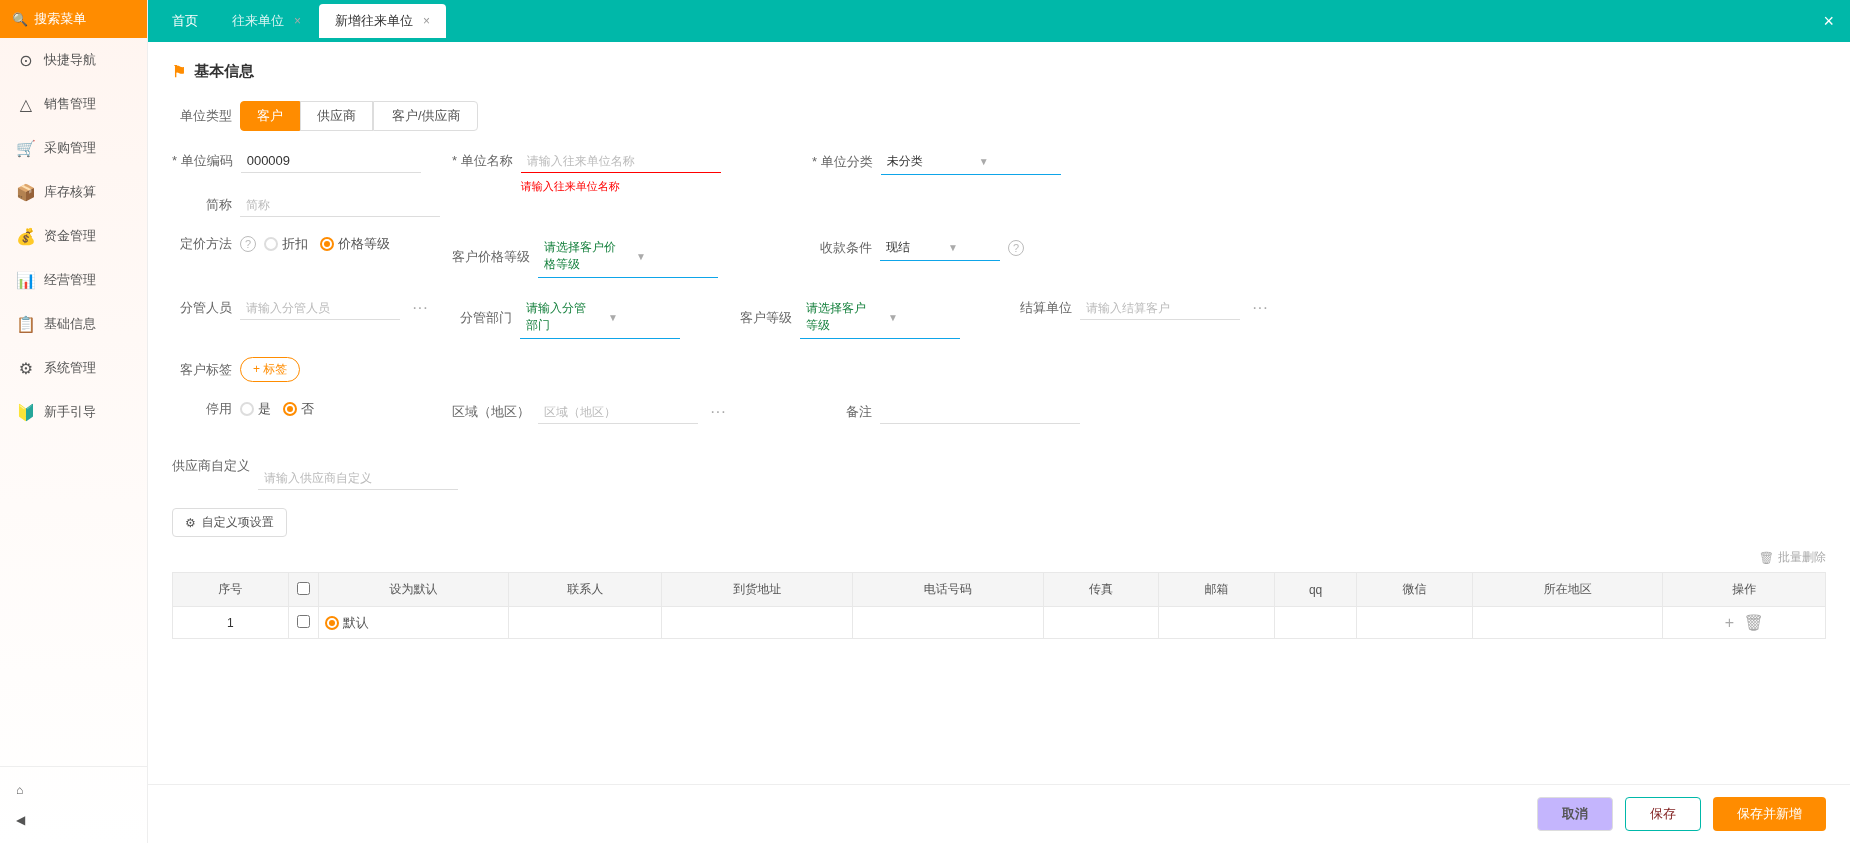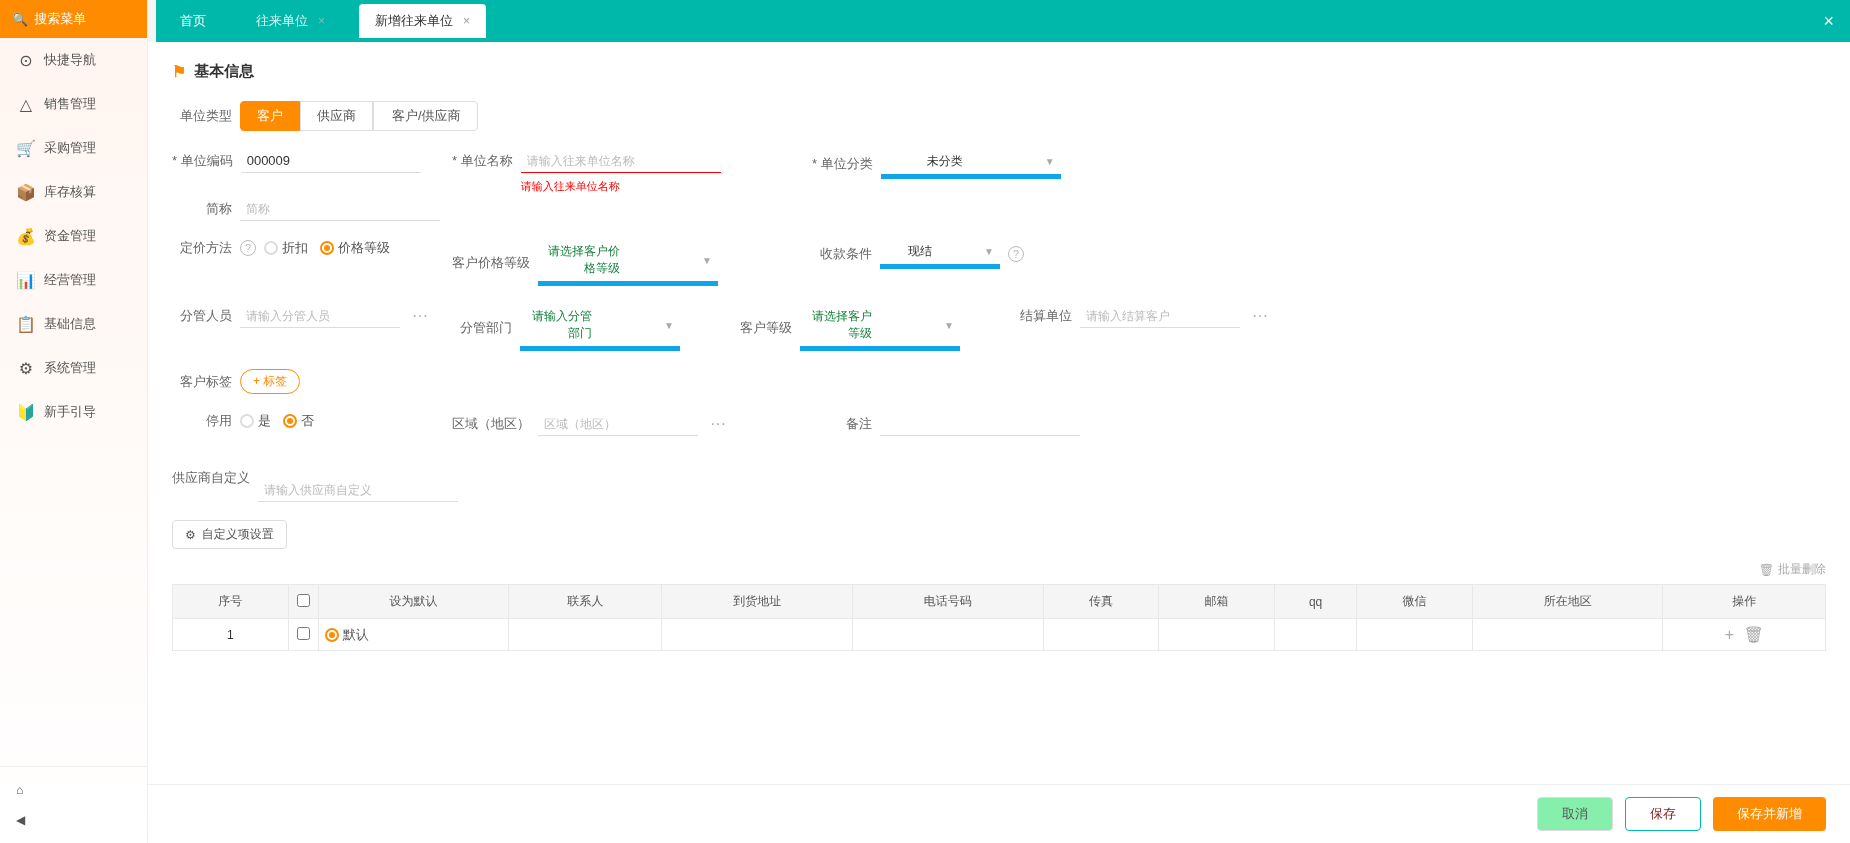--- a/index.html
+++ b/index.html
@@ -53,23 +53,22 @@
     
     .main { flex: 1; display: flex; flex-direction: column; overflow: hidden; }
 
     
     .tab-bar {
       background: #00b8a9;
       display: flex;
       align-items: center;
       height: 42px;
       padding: 0 8px;
-      gap: 18px;
+      gap: 2px;
       flex-shrink: 0;
-      margin-left: 8px;
     }
     .tab {
       display: flex;
       align-items: center;
       gap: 6px;
       padding: 0 16px;
       height: 34px;
       border-radius: 4px 4px 0 0;
       cursor: pointer;
       font-size: 13px;
@@ -151,26 +150,25 @@
       color: white;
       border-color: #ff8c00;
     }
     .type-btn:first-child { border-radius: 4px 0 0 4px; }
     .type-btn:last-child { border-radius: 0 4px 4px 0; padding-left: 18px; }
 
     
     .select-input {
       display: flex;
       align-items: center;
-      border-bottom: 5px solid #0ea5e9;
+      border-bottom: 1px solid #0ea5e9;
       padding: 4px 6px;
       cursor: pointer;
       min-width: 160px;
       gap: 16px;
-      text-align: right;
     }
     .select-input span { flex: 1; color: #15803d; font-size: 12px; }
     .select-input span.selected { color: #333; }
     .select-input .arrow { color: #aaa; font-size: 10px; }
 
     
     .radio-group { display: flex; align-items: center; gap: 12px; }
     .radio-item { display: flex; align-items: center; gap: 4px; cursor: pointer; font-size: 13px; color: #555; }
     .radio-dot {
       width: 14px; height: 14px; border-radius: 50%; border: 2px solid #ddd;
@@ -248,24 +246,25 @@
       padding: 12px 24px;
       display: flex;
       justify-content: flex-end;
       gap: 12px;
       flex-shrink: 0;
     }
     .btn-cancel {
       padding: 7px 24px;
       border: 1px solid #ddd;
       border-radius: 4px;
-      background: #86efac;
+      background: #c4b5fd;
       color: #555;
       cursor: pointer;
       font-size: 13px;
+      font-weight: bold;
     }
     .btn-save {
       padding: 7px 24px;
       border: 1px solid #00b8a9;
       border-radius: 4px;
       background: white;
       color: #7f1d1d;
       cursor: pointer;
       font-size: 13px;
       text-align: center;

